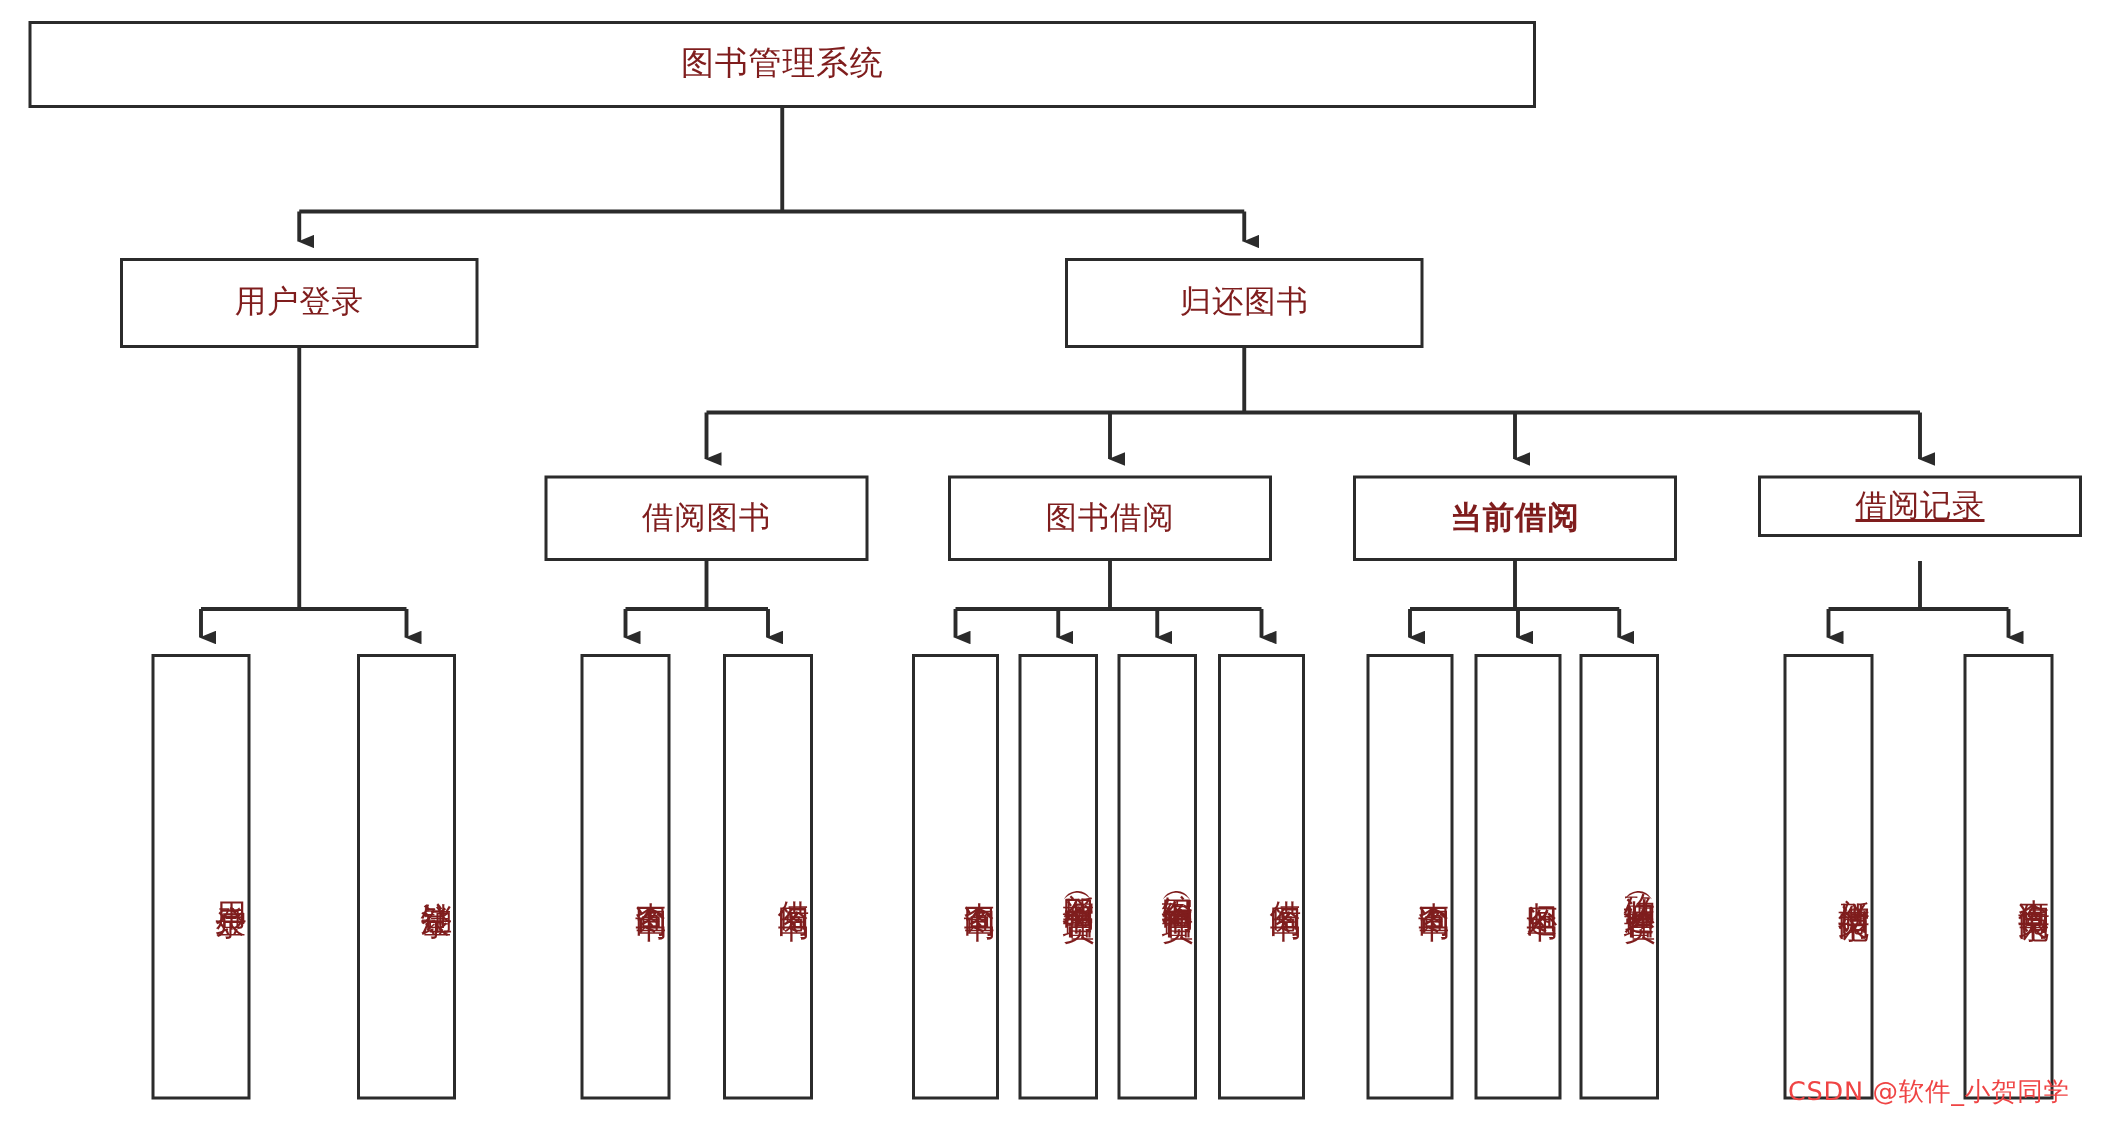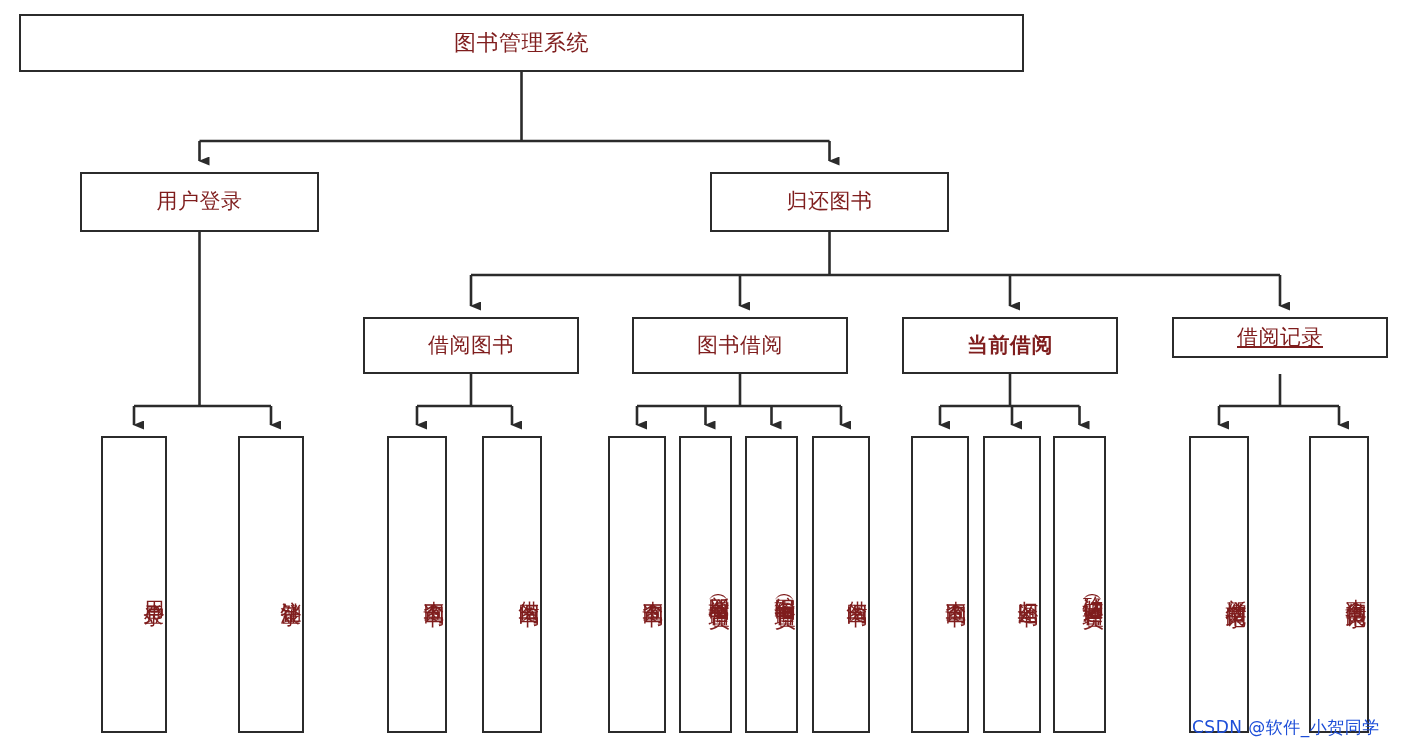--- a/index.html
+++ b/index.html
@@ -156,15 +156,15 @@
         <span class="vtext">确认归还（管理员）</span>
       </div>
       <div class="node leaf" style="left: 1189px; top: 436px; width: 60px; height: 297px;">
         <span class="vtext">新增借阅记录</span>
       </div>
       <div class="node leaf" style="left: 1309px; top: 436px; width: 60px; height: 297px;">
         <span class="vtext">查询借阅记录</span>
       </div>
     </div>
 
-  <div class="watermark" style="left: 1192px; top: 716px; color: #1d4ed8;">CSDN @软件_小贺同学</div>
+  <div class="watermark" style="left: 1192px; top: 716px; color: #ef4444;">CSDN @软件_小贺同学</div>
 
 </div>
 
 </body></html>

